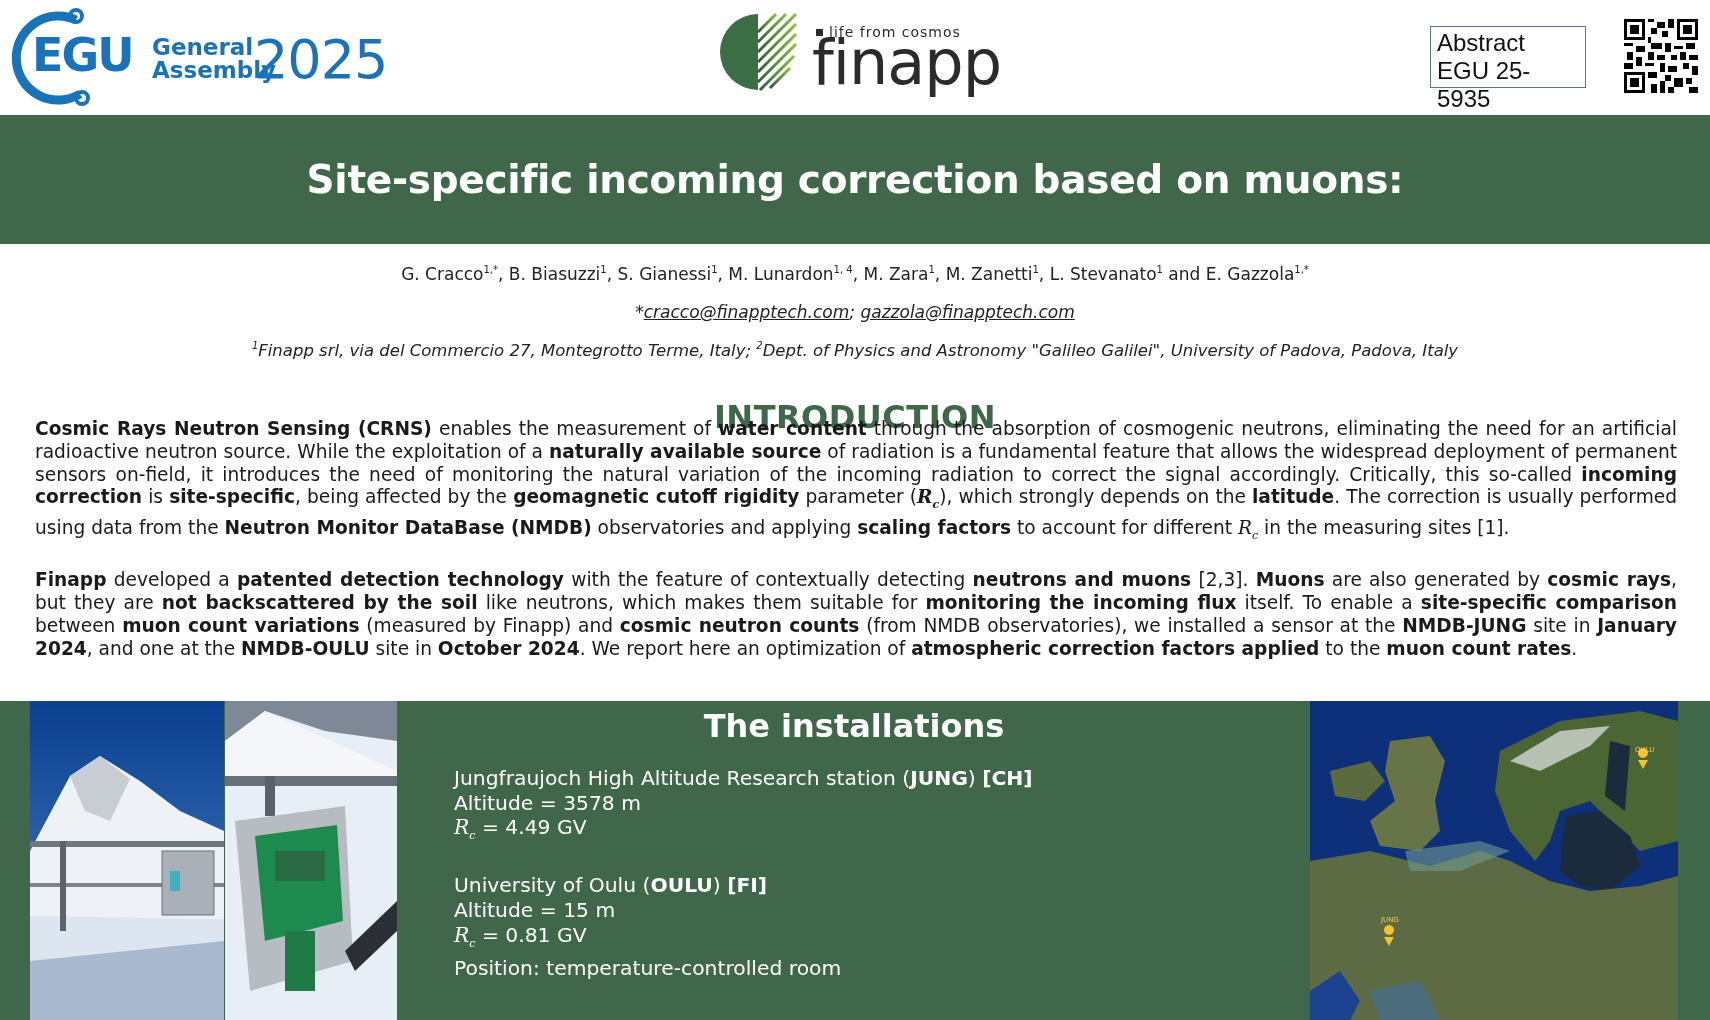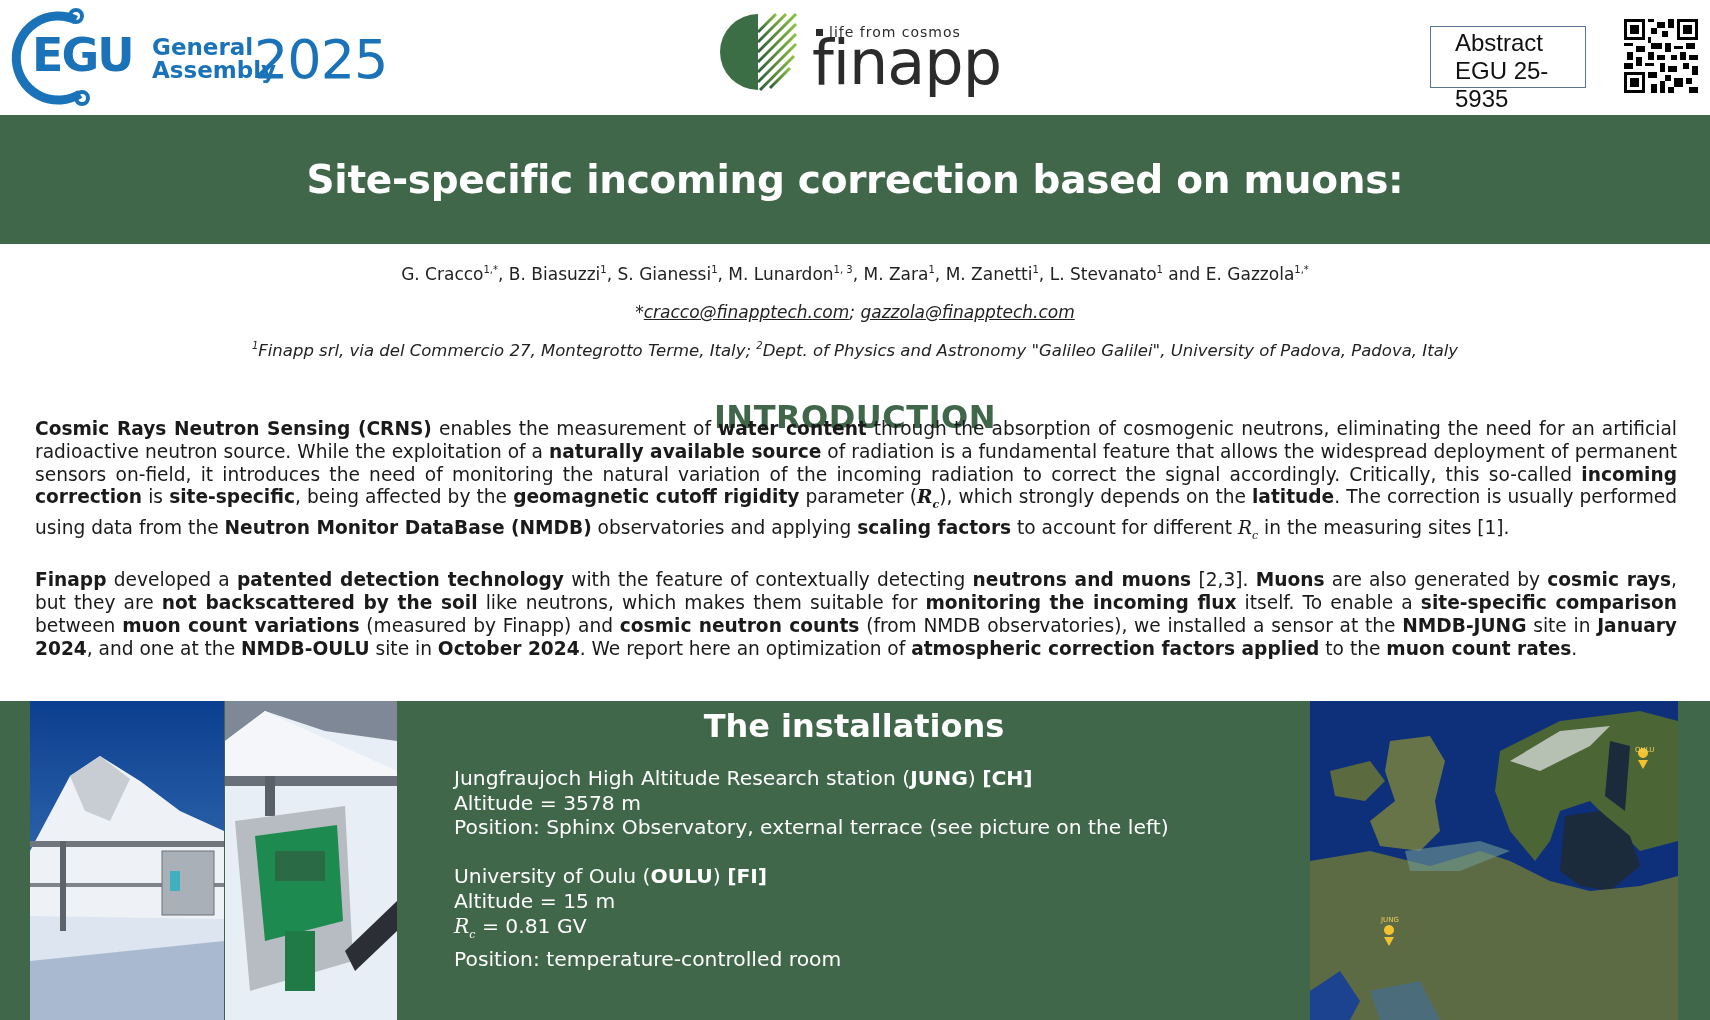--- a/index.html
+++ b/index.html
@@ -13,21 +13,21 @@
   .egu-letters { position: absolute; left: 26px; top: 22px; font-family: "DejaVu Sans", sans-serif; font-weight: bold; font-size: 46px; color: #1a73b8; letter-spacing: -2px; }
   .egu-ga { position: absolute; left: 134px; top: 30px; color: #1a73b8; font-weight: bold; font-size: 23px; line-height: 23px; font-family: "DejaVu Sans", sans-serif; margin-left: 12px; }
   .egu-year { position: absolute; left: 248px; top: 22px; color: #1a73b8; font-size: 54px; font-family: "DejaVu Sans", sans-serif; font-weight: normal; letter-spacing: -1px; }
 
   .finapp-logo { position: absolute; left: 718px; top: 12px; width: 280px; height: 80px; }
   .finapp-mark { position: absolute; left: 0; top: 0; }
   .finapp-tag { position: absolute; left: 98px; top: 12px; font-size: 14px; color: #2b2b2b; letter-spacing: 1px; }
   .finapp-tag::before { content: ""; display: inline-block; width: 7px; height: 7px; background: #2b2b2b; margin-right: 6px; vertical-align: 1px; }
   .finapp-name { position: absolute; left: 94px; top: 14px; font-size: 62px; color: #2b2b2b; letter-spacing: -1px; font-family: "DejaVu Sans", sans-serif; }
 
-  .abstract-box { position: absolute; left: 1430px; top: 26px; width: 156px; height: 62px; border: 1.5px solid #5a7494; padding: 2px 24px; font-family: "Liberation Sans", sans-serif; font-size: 24px; line-height: 28px; color: #111; }
+  .abstract-box { position: absolute; left: 1430px; top: 26px; width: 156px; height: 62px; border: 1.5px solid #5a7494; padding: 2px 6px; font-family: "Liberation Sans", sans-serif; font-size: 24px; line-height: 28px; color: #111; }
   .qr { position: absolute; left: 1624px; top: 19px; width: 74px; height: 74px; }
 
   
   .title-banner { position: absolute; left: 0; top: 115px; width: 1710px; height: 129px; background: #41674b; display: flex; flex-direction: column; align-items: center; justify-content: center; }
   .title-line { color: #ffffff; font-weight: bold; font-size: 39px; line-height: 46px; font-family: "DejaVu Sans", sans-serif; letter-spacing: -0.3px; }
 
   
   .authors { position: absolute; left: 0; top: 264px; width: 1710px; text-align: center; font-size: 17px; color: #222; }
   .authors sup { font-size: 10px; }
   .emails { position: absolute; left: 0; top: 302px; width: 1710px; text-align: center; font-size: 17px; font-style: italic; color: #222; }
@@ -156,21 +156,21 @@
     <rect x="12" y="21" width="2" height="4"></rect>
       <rect x="15" y="23" width="2" height="2"></rect>
       <rect x="22" y="23" width="3" height="2"></rect>
   </g>
 </svg>
 
 <div class="title-banner">
   <div class="title-line">Site-specific incoming correction based on muons:</div>
 </div>
 
-<div class="authors" id="authors"><span>G. Cracco</span><sup>1,*</sup>, <span>B. Biasuzzi</span><sup>1</sup>, <span>S. Gianessi</span><sup>1</sup>, <span>M. Lunardon</span><sup>1, 3</sup>, <span>M. Zara</span><sup>1</sup>, <span>M. Zanetti</span><sup>1</sup>, <span>L. Stevanato</span><sup>1</sup> and <span>E. Gazzola</span><sup>1,*</sup></div>
+<div class="authors" id="authors"><span>G. Cracco</span><sup>1,*</sup>, <span>B. Biasuzzi</span><sup>1</sup>, <span>S. Gianessi</span><sup>1</sup>, <span>M. Lunardon</span><sup>1, 4</sup>, <span>M. Zara</span><sup>1</sup>, <span>M. Zanetti</span><sup>1</sup>, <span>L. Stevanato</span><sup>1</sup> and <span>E. Gazzola</span><sup>1,*</sup></div>
 
 <div class="emails">
   <span>*</span><a>cracco@finapptech.com</a><span>; </span><a>gazzola@finapptech.com</a>
 </div>
 
 <div class="affil">
   <sup>1</sup><span>Finapp srl, via del Commercio 27, Montegrotto Terme, Italy; </span><sup>2</sup><span>Dept. of Physics and Astronomy "Galileo Galilei", University of Padova, Padova, Italy</span>
 </div>
 
 <div class="intro-heading">INTRODUCTION</div>
@@ -213,21 +213,21 @@
       <rect x="60" y="230" width="30" height="60" fill="#1f7a46"></rect>
       <path d="M120 250 L172 200 L172 230 L130 270 Z" fill="#2b2f35"></path>
     </svg>
   </div>
 
   <div class="install-title">The installations</div>
 
   <div class="install-text">
     <div><span>Jungfraujoch High Altitude Research station (</span><b>JUNG</b><span>) </span><b>[CH]</b></div>
     <div>Altitude = 3578 m</div>
-    <div>Position: Sphinx Observatory, external terrace (see picture on the left)</div>
+    <div><span class="rc-plain"><span>R</span><sub>c</sub></span><span> = 4.49 GV</span></div>
     <div class="gap"></div>
     <div><span>University of Oulu (</span><b>OULU</b><span>) </span><b>[FI]</b></div>
     <div>Altitude = 15 m</div>
     <div><span class="rc-plain"><span>R</span><sub>c</sub></span><span> = 0.81 GV</span></div>
     <div>Position: temperature-controlled room</div>
   </div>
 
   <div class="map">
     <svg width="368" height="319" viewBox="0 0 368 319" preserveAspectRatio="none">
       <rect width="368" height="319" fill="#0e2f7a"></rect>

